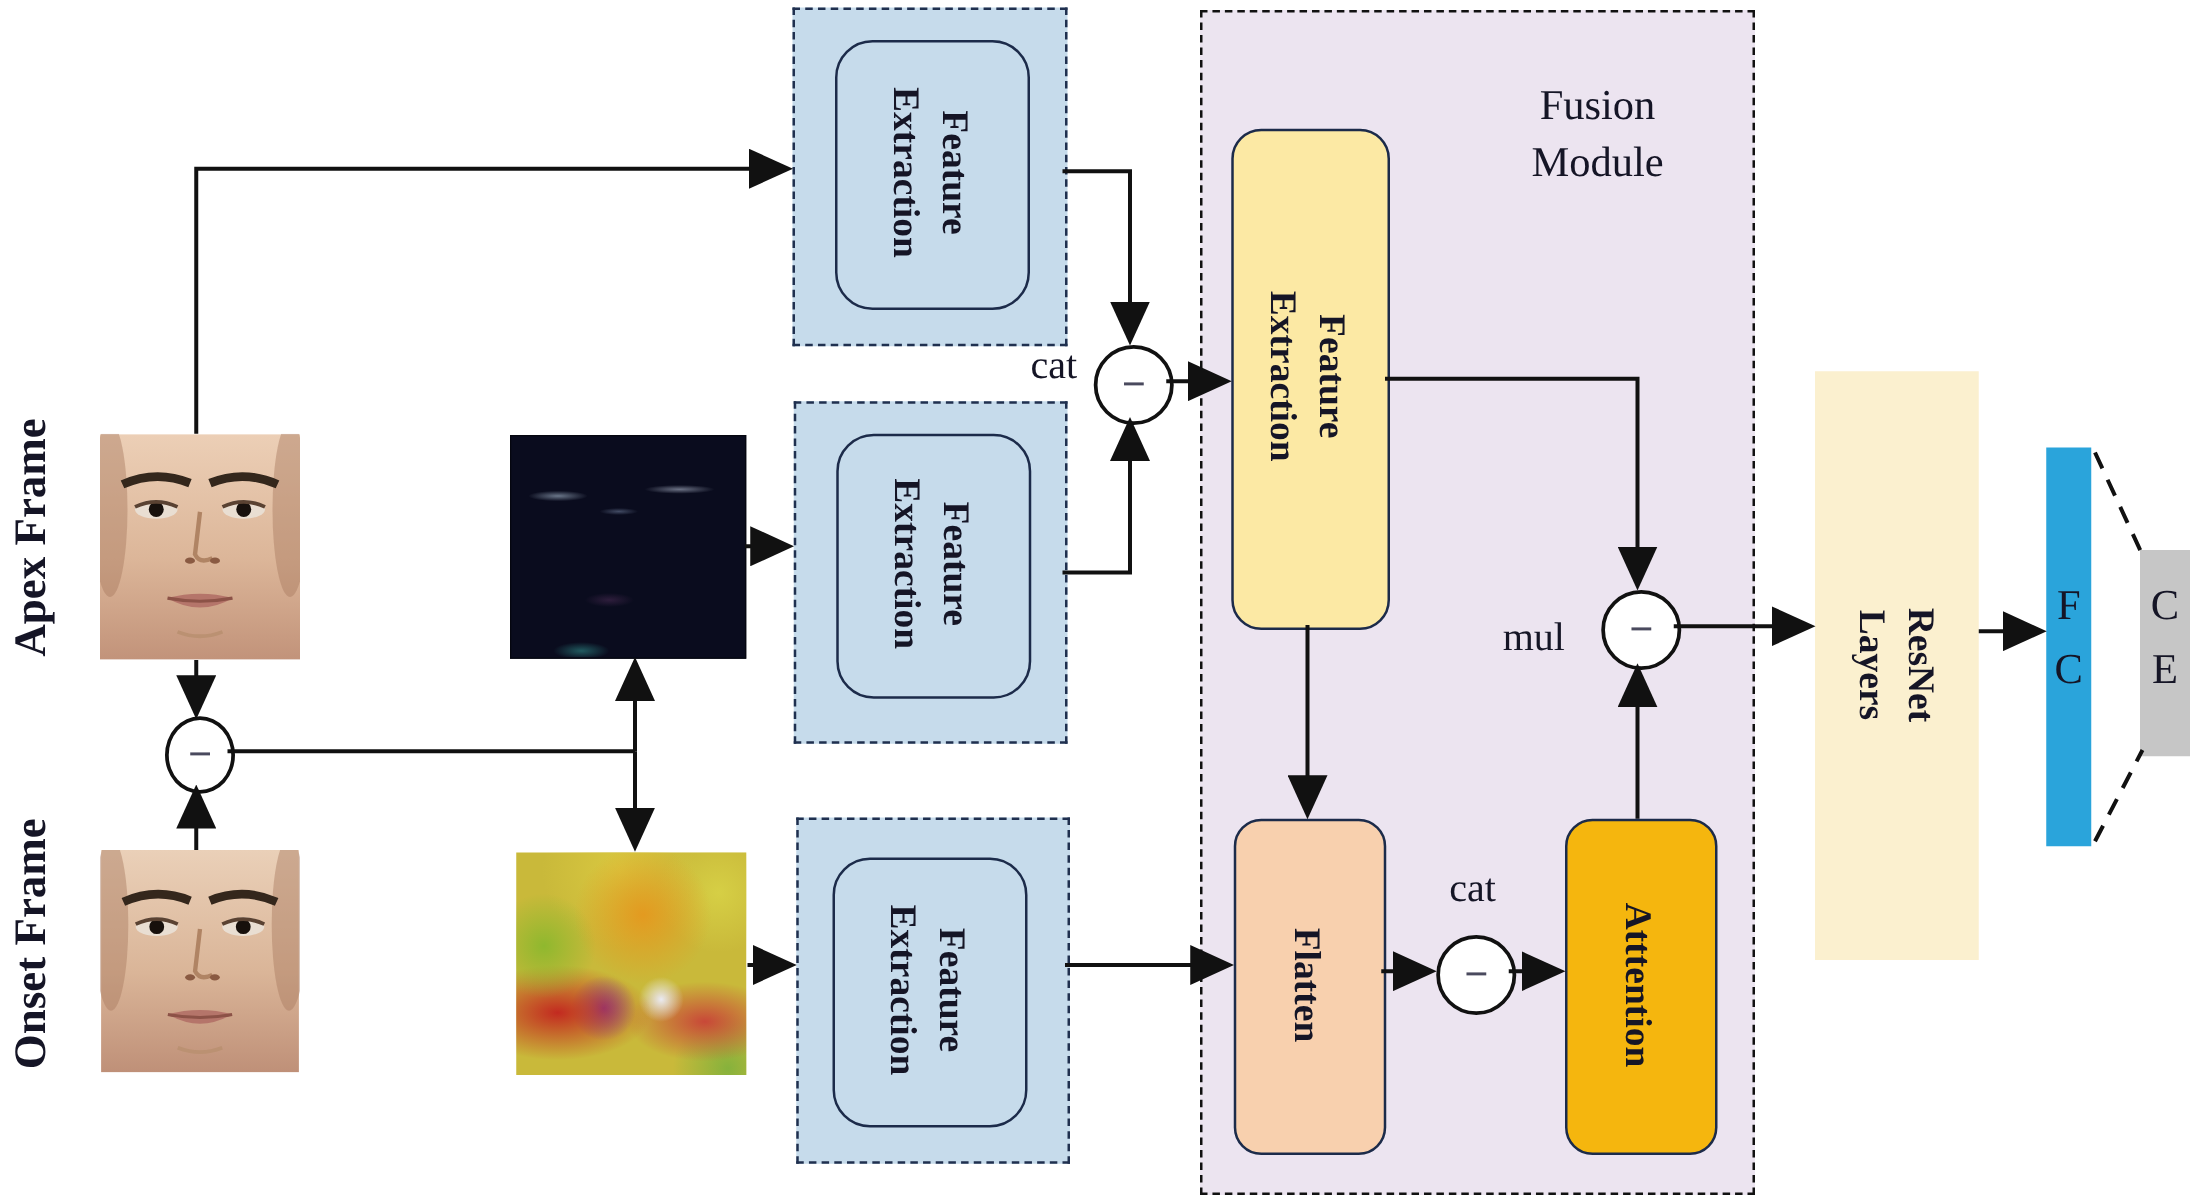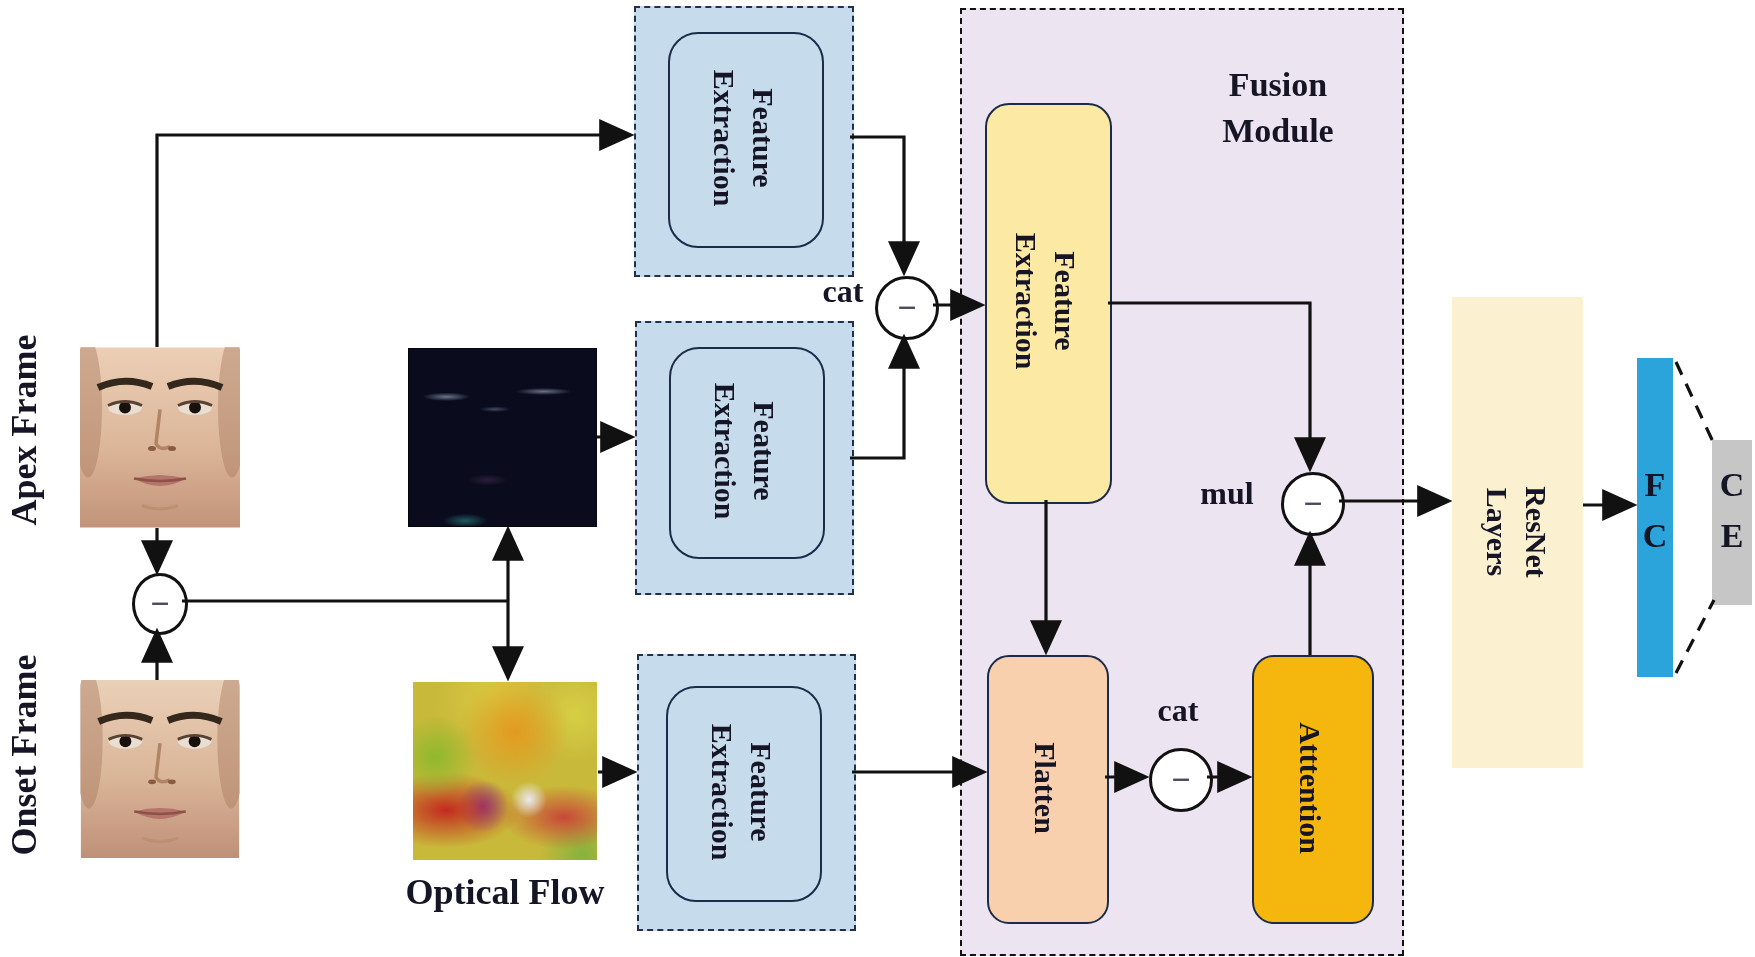--- a/index.html
+++ b/index.html
@@ -26,22 +26,22 @@
        text-align:center;transform:rotate(-90deg);line-height:1.2;}
 
   .lbl{position:absolute;display:flex;align-items:center;justify-content:center;
        text-align:center;line-height:1.35;}
 
   .circle-op{position:absolute;background:#fff;border:3px solid #111;border-radius:50%;
        display:flex;align-items:center;justify-content:center;
        font-size:34px;color:#4a4a5e;font-weight:600;}
 
   .fs30{font-size:30px;font-weight:600;}
-  .fs32{font-size:32px;font-weight:700;}
-  .fs34{font-size:34px;font-weight:700;}
+  .fs32{font-size:32px;font-weight:400;}
+  .fs34{font-size:34px;font-weight:400;}
   .fs36{font-size:36px;font-weight:600;}
 
   svg.overlay{position:absolute;left:0;top:0;pointer-events:none;}
   .photo{position:absolute;overflow:hidden;}
 </style>
 </head>
 <body>
 
 <div id="stage">
 
@@ -129,23 +129,20 @@
                 radial-gradient(circle 48px at 88% 18%, #d6cf45, transparent),
                 radial-gradient(circle 42px at 12% 42%, #8fb82e, transparent),
                 radial-gradient(ellipse 75px 38px at 18% 72%, #c32a20, transparent),
                 radial-gradient(circle 26px at 38% 70%, #7a3fa0, transparent),
                 radial-gradient(circle 18px at 63% 66%, #eaeaf2, transparent),
                 radial-gradient(ellipse 62px 32px at 82% 76%, #c84838, transparent),
                 radial-gradient(circle 44px at 92% 97%, #86b23c, transparent),
                 radial-gradient(circle 62px at 45% 8%, #d9c840, transparent);">
   </div>
 
-  <div class="lbl fs36" style="left:355px;top:870px;width:300px;height:44px;">
-      <span>Optical Flow</span>
-    </div>
 
   <div class="fe-box" style="left:634px;top:6px;width:216px;height:267px;"></div>
   <div class="fe-inner" style="left:668px;top:32px;width:152px;height:212px;"></div>
   <div class="rot fs30 pre" style="left:634px;top:93px;width:220px;height:90px;"><span class="pre">Feature
 Extraction</span></div>
 
   <div class="fe-box" style="left:635px;top:321px;width:215px;height:270px;"></div>
   <div class="fe-inner" style="left:669px;top:347px;width:152px;height:208px;"></div>
   <div class="rot fs30 pre" style="left:635px;top:406px;width:220px;height:90px;"><span class="pre">Feature
 Extraction</span></div>
@@ -187,21 +184,21 @@
   <div class="circle-op" style="left:1149px;top:748px;width:58px;height:58px;">
       <span>−</span>
     </div>
   <div class="lbl fs32" style="left:1138px;top:691px;width:80px;height:40px;">
       <span>cat</span>
     </div>
 
   <div class="circle-op" style="left:1281px;top:472px;width:58px;height:58px;">
       <span>−</span>
     </div>
-  <div class="lbl fs32" style="left:1177px;top:474px;width:100px;height:40px;">
+  <div class="lbl fs32" style="left:1177px;top:490px;width:100px;height:40px;">
       <span>mul</span>
     </div>
 
   <div class="abs" style="left:1452px;top:297px;width:131px;height:471px;background:#fbf0cf;"></div>
   <div class="rot fs30 pre" style="left:1372px;top:487px;width:290px;height:90px;"><span class="pre">ResNet
 Layers</span></div>
 
   <div class="abs" style="left:1637px;top:358px;width:36px;height:319px;background:#2aa4db;"></div>
   <div class="lbl fs34 pre" style="left:1630px;top:460px;width:50px;height:100px;line-height:1.5;"><span class="pre">F
 C</span></div>

